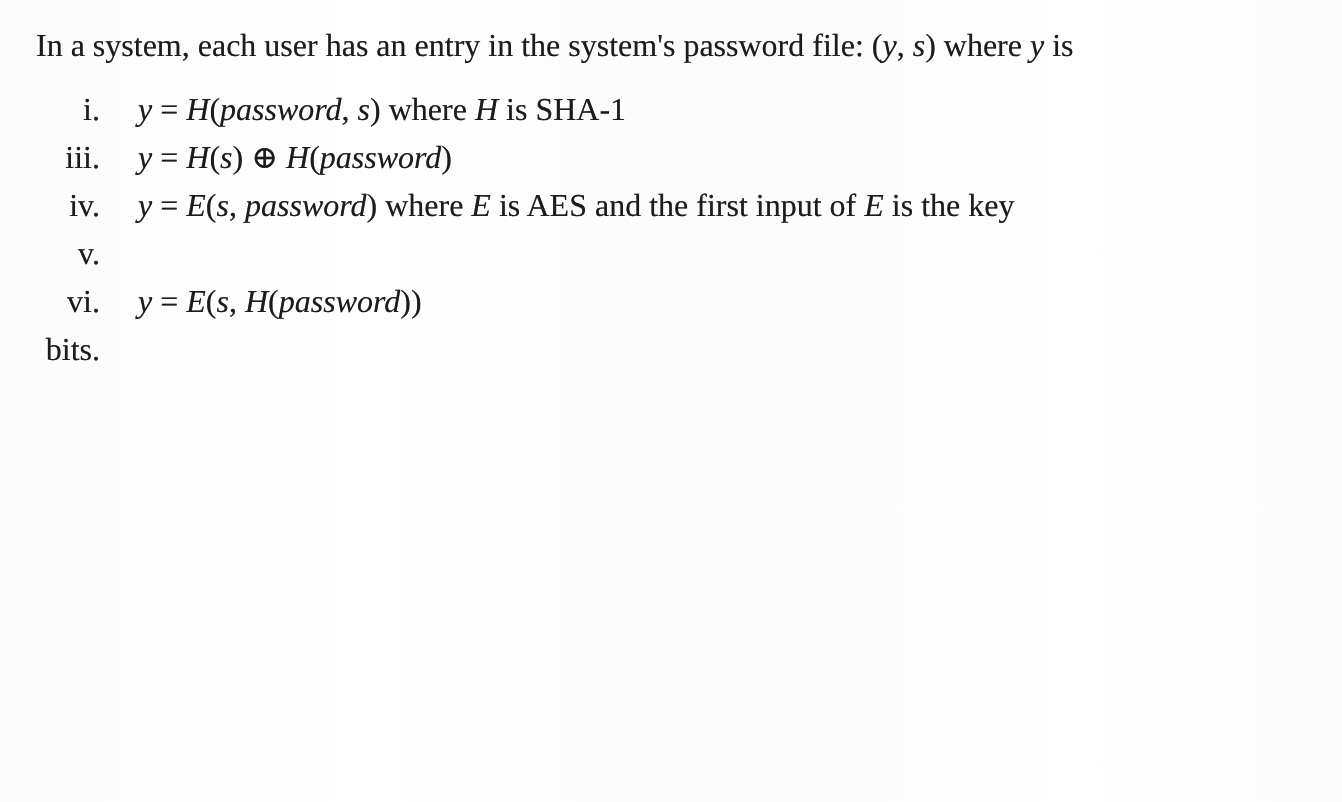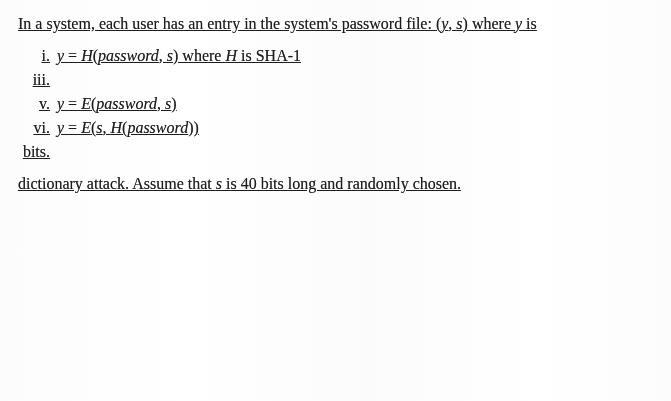--- a/index.html
+++ b/index.html
@@ -12,21 +12,20 @@
     width: 671px;
     height: 401px;
     box-sizing: border-box;
     background: linear-gradient(90deg, #fcfcfc 0%, #ffffff 28%, #fbfbfb 55%, #ffffff 80%, #fcfcfc 100%);
     font-family: "Liberation Serif", "DejaVu Serif", serif;
     font-size: 16px;
     color: #1c1c1c;
     padding: 13px 12px 0 14px;
     overflow: hidden;
     text-shadow: 0 0 0.3px rgba(20,20,20,0.55);
-    text-decoration: underline;
   }
   .para {
     margin-left: 4px;
   }
   .para .line {
     line-height: 22px;
     white-space: nowrap;
   }
   .method-list {
     margin-top: 9px;
@@ -36,21 +35,21 @@
     display: flex;
     align-items: flex-start;
     line-height: 24px;
   }
   .numeral {
     flex: none;
     width: 36px;
     text-align: right;
   }
   .formula {
-    margin-left: 7px;
+    margin-left: 19px;
     white-space: nowrap;
   }
   .formula .cont {
     display: block;
     white-space: nowrap;
   }
   .mi {
     font-style: italic;
   }
 </style>
@@ -62,30 +61,33 @@
       <div class="line">In a system, each user has an entry in the system's password file: (<span class="mi">y</span>, <span class="mi">s</span>) where <span class="mi">y</span> is</div>
     </div>
 
   <div class="method-list">
       <div class="method-item">
         <span class="numeral">i.</span>
         <span class="formula"><span class="mi">y</span> = <span class="mi">H</span>(<span class="mi">password</span>, <span class="mi">s</span>) where <span class="mi">H</span> is SHA-1</span>
       </div>
       <div class="method-item">
         <span class="numeral">iii.</span>
+        <span class="formula"><span class="mi">y</span> = <span class="mi">H</span>(<span class="mi">s</span>) ⊕ <span class="mi">H</span>(<span class="mi">password</span>)</span>
+      </div>
+      <div class="method-item">
+        <span class="numeral">iv.</span>
+        <span class="formula"><span class="mi">y</span> = <span class="mi">E</span>(<span class="mi">s</span>, <span class="mi">password</span>) where <span class="mi">E</span> is AES and the first input of <span class="mi">E</span> is the key</span>
       </div>
       <div class="method-item">
         <span class="numeral">v.</span>
-        <span class="formula"><span class="mi">y</span> = <span class="mi">E</span>(<span class="mi">password</span>, <span class="mi">s</span>)</span>
       </div>
       <div class="method-item">
         <span class="numeral">vi.</span>
         <span class="formula"><span class="mi">y</span> = <span class="mi">E</span>(<span class="mi">s</span>, <span class="mi">H</span>(<span class="mi">password</span>))</span>
       </div>
       <div class="method-item">
         <span class="numeral">bits.</span>
       </div>
     </div>
 
   <div class="para">
-      <div class="line">dictionary attack. Assume that <span class="mi">s</span> is 40 bits long and randomly chosen.</div>
     </div>
 </div>
 
 </body></html>

